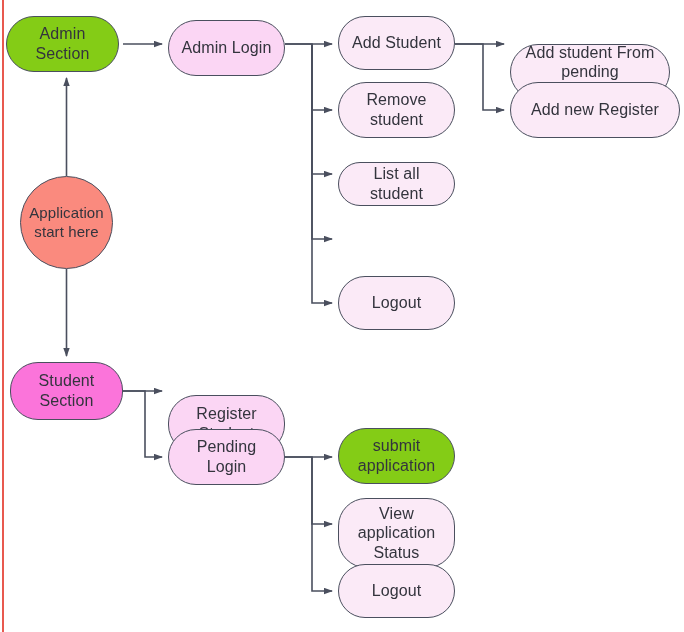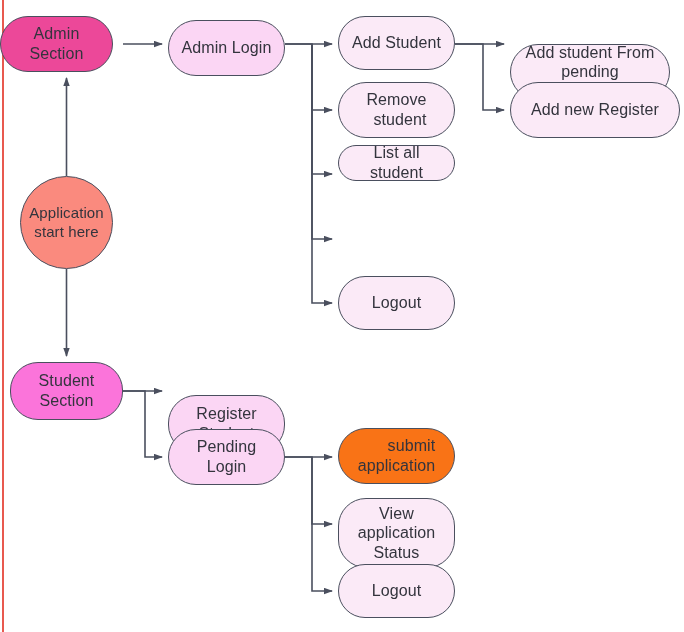--- a/index.html
+++ b/index.html
@@ -91,21 +91,21 @@
 
       <path d="M123,391 L162,391"></path>
       <path d="M123,391 L145,391 L145,457 L162,457"></path>
 
       <path d="M285,457 L332,457"></path>
       <path d="M285,457 L312,457 L312,524 L332,524"></path>
       <path d="M312,457 L312,591 L332,591"></path>
     </g>
   </svg>
 
-  <div class="node rounded" style="left:0;top:16px;width:113px;height:56px;background:#ec4899;">
+  <div class="node rounded" style="left:6px;top:16px;width:113px;height:56px;background:#84cc16;">
     <span class="lbl">Admin Section</span>
   </div>
 
   <div class="node circle" style="left:20px;top:176px;width:93px;height:93px;background:#fa8a7e;">
     <span class="lbl">Application
 start here</span>
   </div>
 
   <div class="node rounded" style="left:10px;top:362px;width:113px;height:58px;background:#fb74da;">
     <span class="lbl">Student
@@ -122,44 +122,44 @@
   </div>
 
   <div class="node rounded" style="left:168px;top:429px;width:117px;height:56px;background:#fbd6f4;">
     <span class="lbl">Pending Login</span>
   </div>
 
   <div class="node rounded" style="left:338px;top:16px;width:117px;height:54px;background:#fbeaf7;">
     <span class="lbl">Add Student</span>
   </div>
 
-  <div class="node rounded" style="left:338px;top:82px;width:117px;height:56px;background:#fbeaf7;text-align:right;">
+  <div class="node rounded" style="left:338px;top:82px;width:117px;height:56px;background:#fbeaf7;">
     <span class="lbl">Remove
 student</span>
   </div>
 
-  <div class="node rounded" style="left:338px;top:145px;width:117px;height:36px;background:#fbeaf7;">
+  <div class="node rounded" style="left:338px;top:162px;width:117px;height:44px;background:#fbeaf7;">
     <span class="lbl">List all student</span>
   </div>
 
 
   <div class="node rounded" style="left:338px;top:276px;width:117px;height:54px;background:#fbeaf7;">
     <span class="lbl">Logout</span>
   </div>
 
   <div class="node rounded" style="left:510px;top:16px;width:160px;height:56px;background:#fbeaf7;margin-top:28px;">
     <span class="lbl">Add student From
 pending Applications</span>
   </div>
 
   <div class="node rounded" style="left:510px;top:82px;width:170px;height:56px;background:#fbeaf7;">
     <span class="lbl">Add new Register</span>
   </div>
 
-  <div class="node rounded" style="left:338px;top:428px;width:117px;height:56px;background:#f97316;text-align:right;">
+  <div class="node rounded" style="left:338px;top:428px;width:117px;height:56px;background:#84cc16;">
     <span class="lbl">submit
 application</span>
   </div>
 
   <div class="node rounded" style="left:338px;top:498px;width:117px;height:70px;background:#fbeaf7;">
     <span class="lbl">View
 application
 Status</span>
   </div>
 

